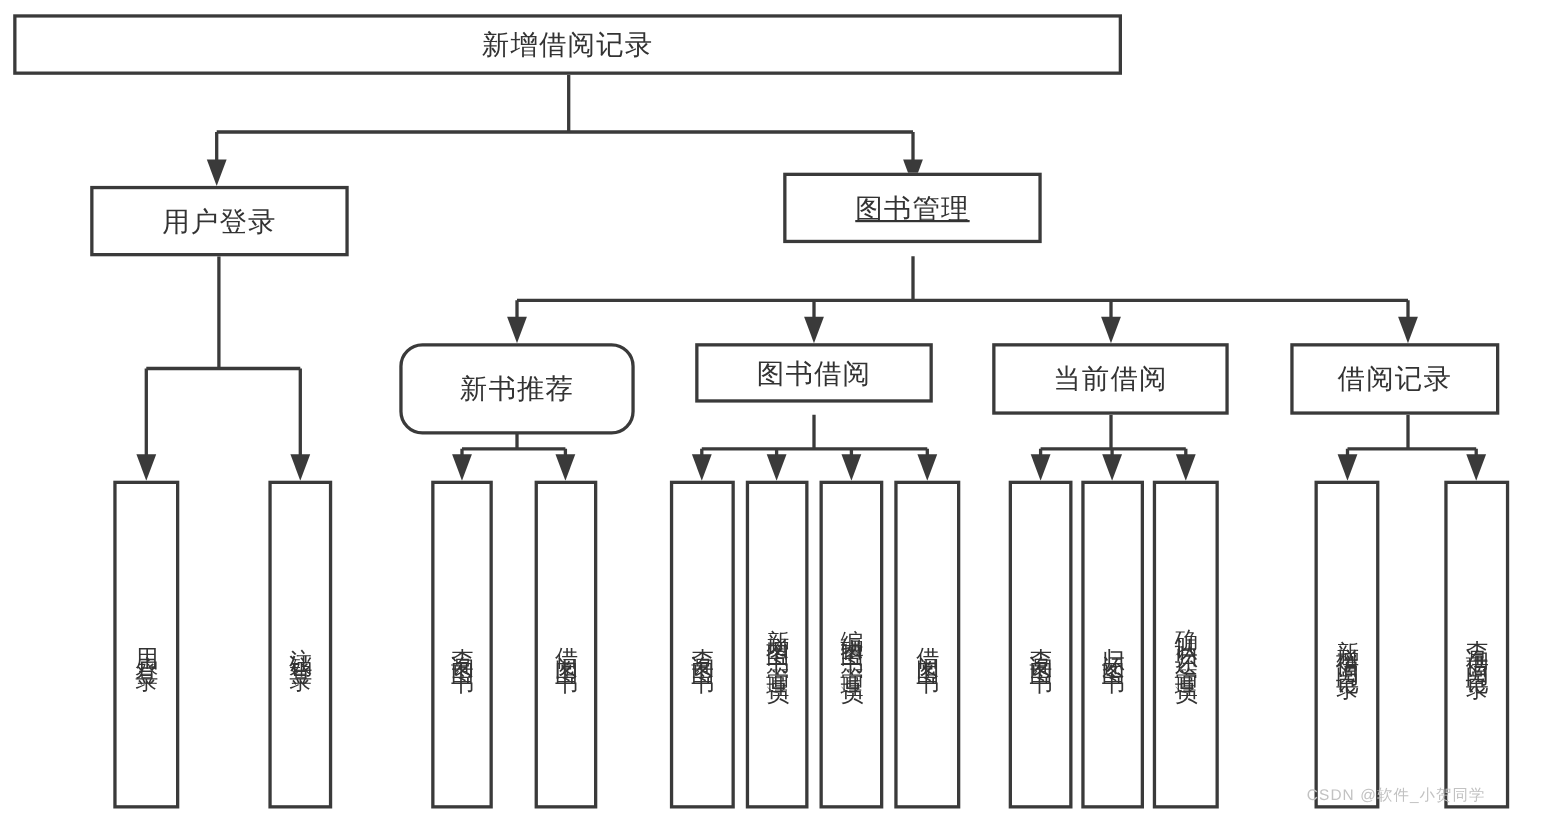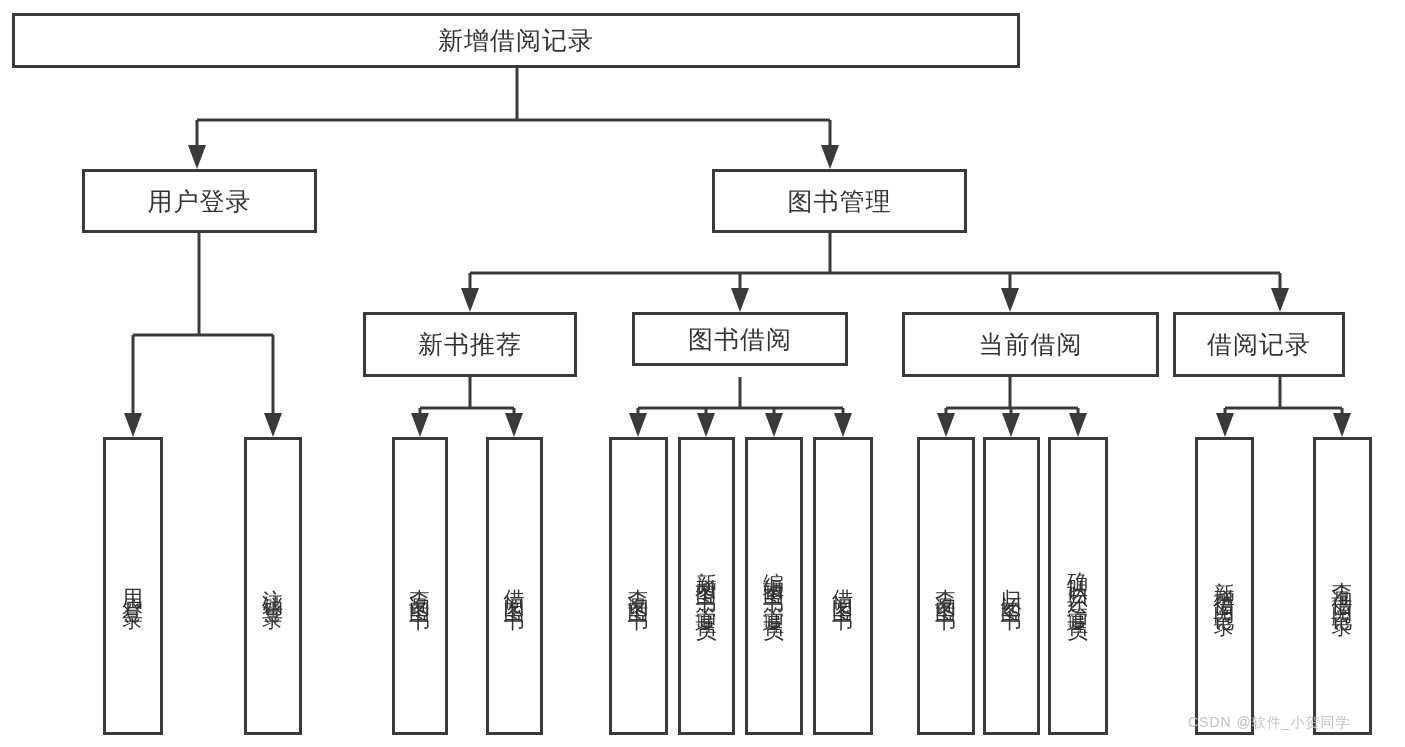--- a/index.html
+++ b/index.html
@@ -27,26 +27,26 @@
   .hnode{font-size:25px;letter-spacing:1px;}
   .leaf span{
     writing-mode:vertical-rl;text-orientation:mixed;
     font-size:21px;letter-spacing:7px;line-height:1;
     color:var(--text);
   }
   
   .n-root{left:12px;top:13px;width:1008px;height:55px;}
   
   .n-user-login{left:82px;top:169px;width:235px;height:64px;}
-  .n-book-mgmt{left:712px;top:169px;width:255px;height:64px;}
+  .n-book-mgmt{left:712px;top:157px;width:235px;height:64px;text-decoration:underline;}
   
-  .n-new-book{left:363px;top:312px;width:214px;height:65px;}
+  .n-new-book{left:363px;top:312px;width:214px;height:83px;border-radius:21px;}
   .n-book-borrow{left:632px;top:312px;width:216px;height:54px;}
-  .n-current-borrow{left:902px;top:312px;width:257px;height:65px;}
-  .n-borrow-record{left:1173px;top:312px;width:172px;height:65px;}
+  .n-current-borrow{left:902px;top:312px;width:215px;height:65px;}
+  .n-borrow-record{left:1173px;top:312px;width:190px;height:65px;}
   
   .leaf{top:437px;height:298px;}
   .l0{left:103px;width:60px;}
   .l1{left:244px;width:58px;}
   .l2{left:392px;width:56px;}
   .l3{left:486px;width:57px;}
   .l4{left:609px;width:59px;}
   .l5{left:678px;width:57px;}
   .l6{left:745px;width:58px;}
   .l7{left:813px;width:60px;}

